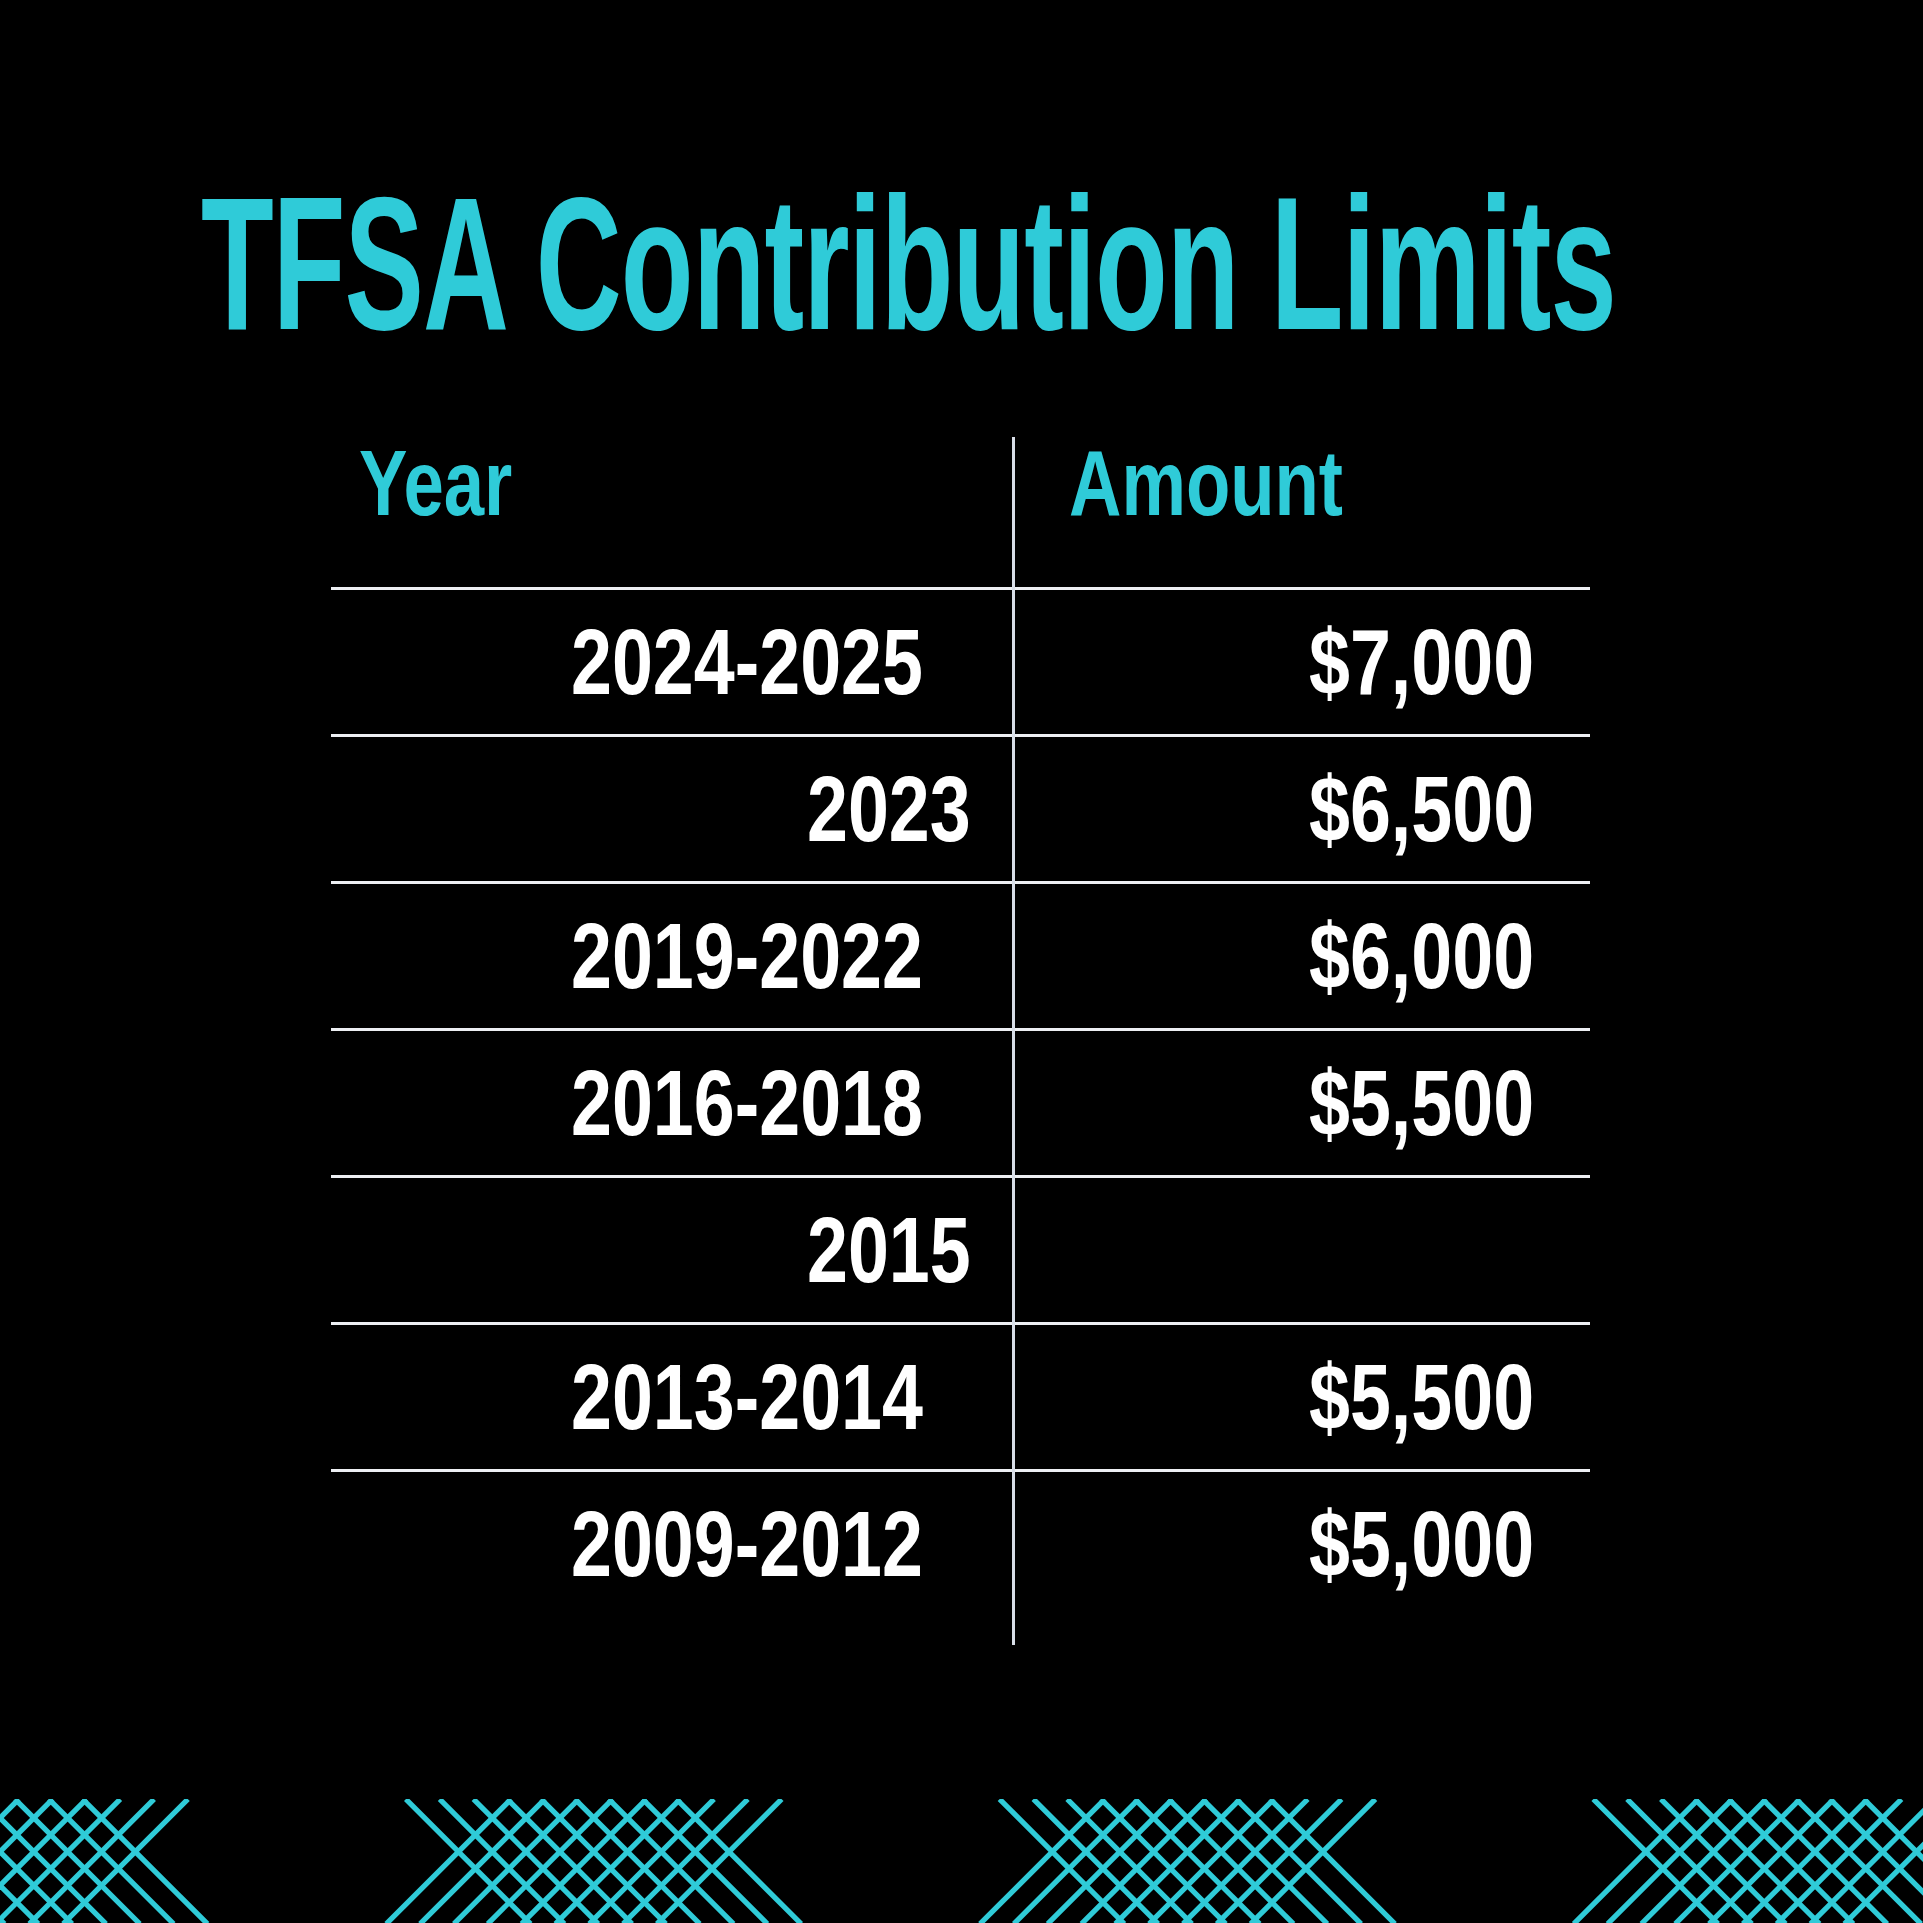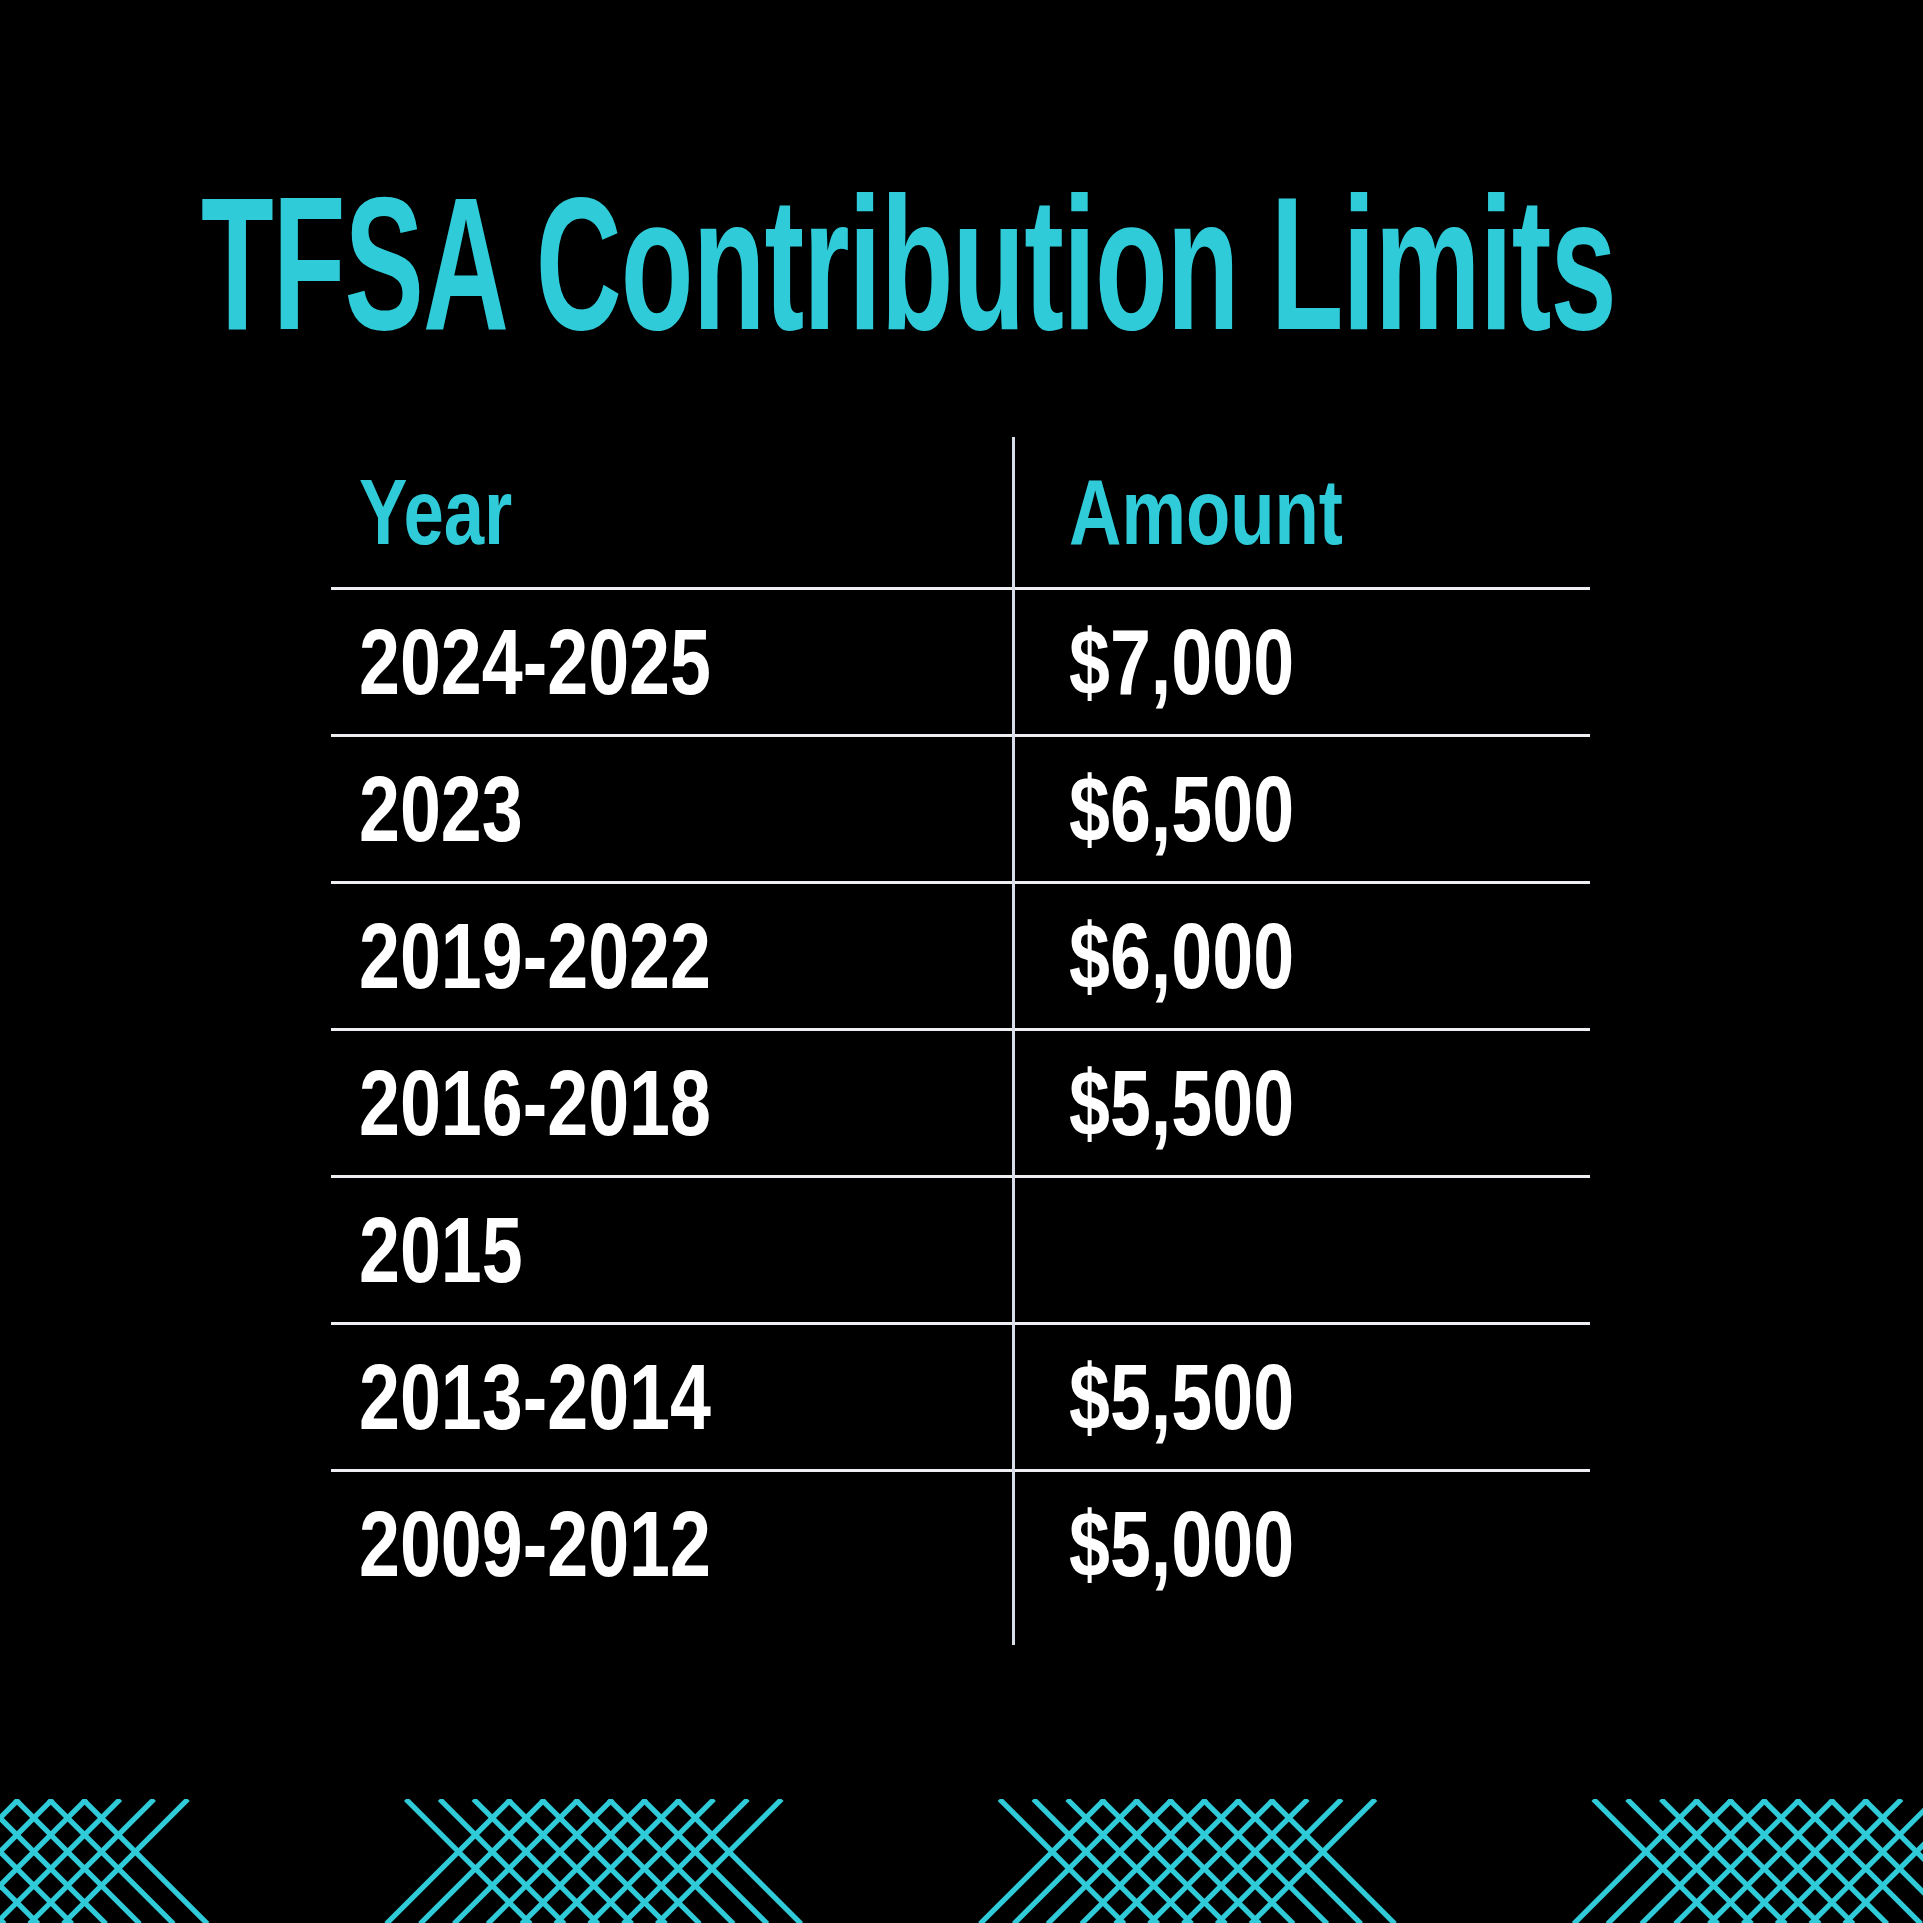--- a/index.html
+++ b/index.html
@@ -43,26 +43,27 @@
     width: 1259px;
   }
   .row {
     position: relative;
     display: flex;
     width: 100%;
     box-sizing: border-box;
   }
   .row.header {
     height: 150px;
-    align-items: center;
+    align-items: flex-start;
   }
   .row.body {
     height: 147px;
     align-items: center;
     border-top: 3.8px solid #EDEFF3;
+    text-align: right;
   }
   .cell {
     box-sizing: border-box;
     overflow: visible;
     white-space: nowrap;
   }
   .cell.year  { width: 681px; padding-left: 28px; }
   .cell.amt   { width: 579px; padding-left: 58px; }
 
   .txt {

